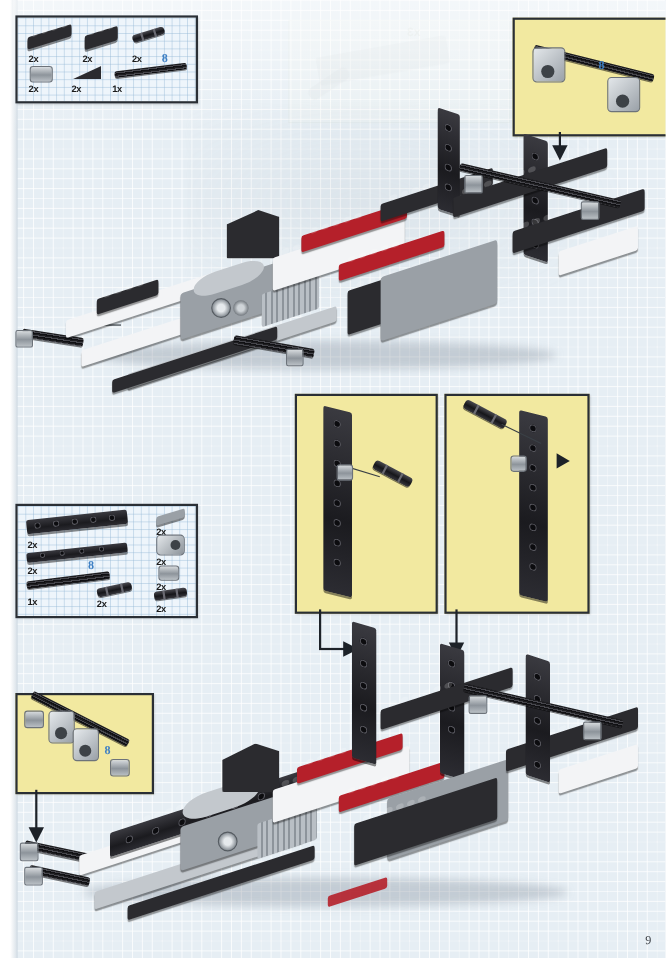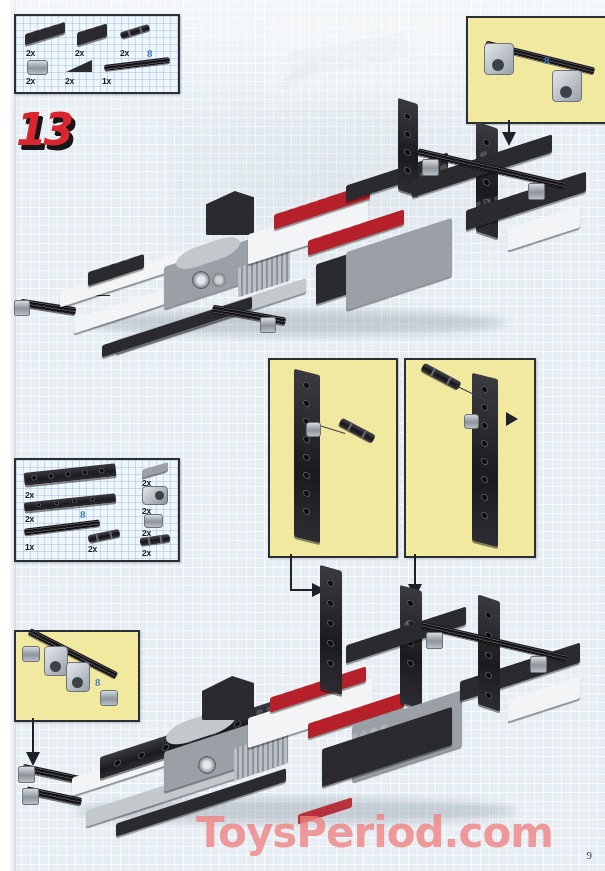--- a/index.html
+++ b/index.html
@@ -226,21 +226,20 @@
 
     <div class="part blk" style="left:50px;top:44px;width:26px;height:12px;
          clip-path:polygon(0 100%,100% 0,100% 100%);"></div>
     <div class="qty" style="left:49px;top:60px;">2x</div>
 
     <div class="part axle" style="left:88px;top:45px;width:66px;height:6px;transform:rotate(-7deg);"></div>
     <div class="qty" style="left:86px;top:60px;">1x</div>
     <div class="len-lbl" style="left:131px;top:31px;">8</div>
   </div>
 
-  <div class="stepnum" style="left:16px;top:108px;">13</div>
 
   <div class="inset" style="left:466px;top:16px;width:139px;height:104px;">
     <div class="part axle" style="left:16px;top:36px;width:112px;height:7px;transform:rotate(14deg);"></div>
     <div class="part" style="left:16px;top:25px;width:28px;height:30px;background:linear-gradient(135deg,#e3e7ea,#9aa1a8);border:1px solid #6d737a;border-radius:4px;">
       <span style="position:absolute;left:7px;top:15px;width:12px;height:12px;border-radius:50%;background:#3d4247;"></span>
     </div>
     <div class="part" style="left:84px;top:52px;width:28px;height:30px;background:linear-gradient(135deg,#e3e7ea,#9aa1a8);border:1px solid #6d737a;border-radius:4px;">
       <span style="position:absolute;left:7px;top:15px;width:12px;height:12px;border-radius:50%;background:#3d4247;"></span>
     </div>
     <div class="len-lbl" style="left:76px;top:36px;">8</div>
@@ -605,16 +604,15 @@
       <span class="beamhole" style="left:7px;top:94px;"></span>
     </div>
 
     <div class="mp axle" style="left:404px;top:48px;width:148px;height:7px;transform:rotate(13deg);"></div>
     <div class="mp bushing" style="left:410px;top:42px;width:15px;height:15px;"></div>
     <div class="mp bushing" style="left:514px;top:66px;width:15px;height:15px;"></div>
 
     <div class="mp red sk" style="left:282px;top:216px;width:54px;height:10px;opacity:.9;"></div>
   </div>
 
-  <div id="watermark">ToysPeriod.com</div>
   <div id="pagenum">9</div>
 
 </div>
 
 </body></html>

